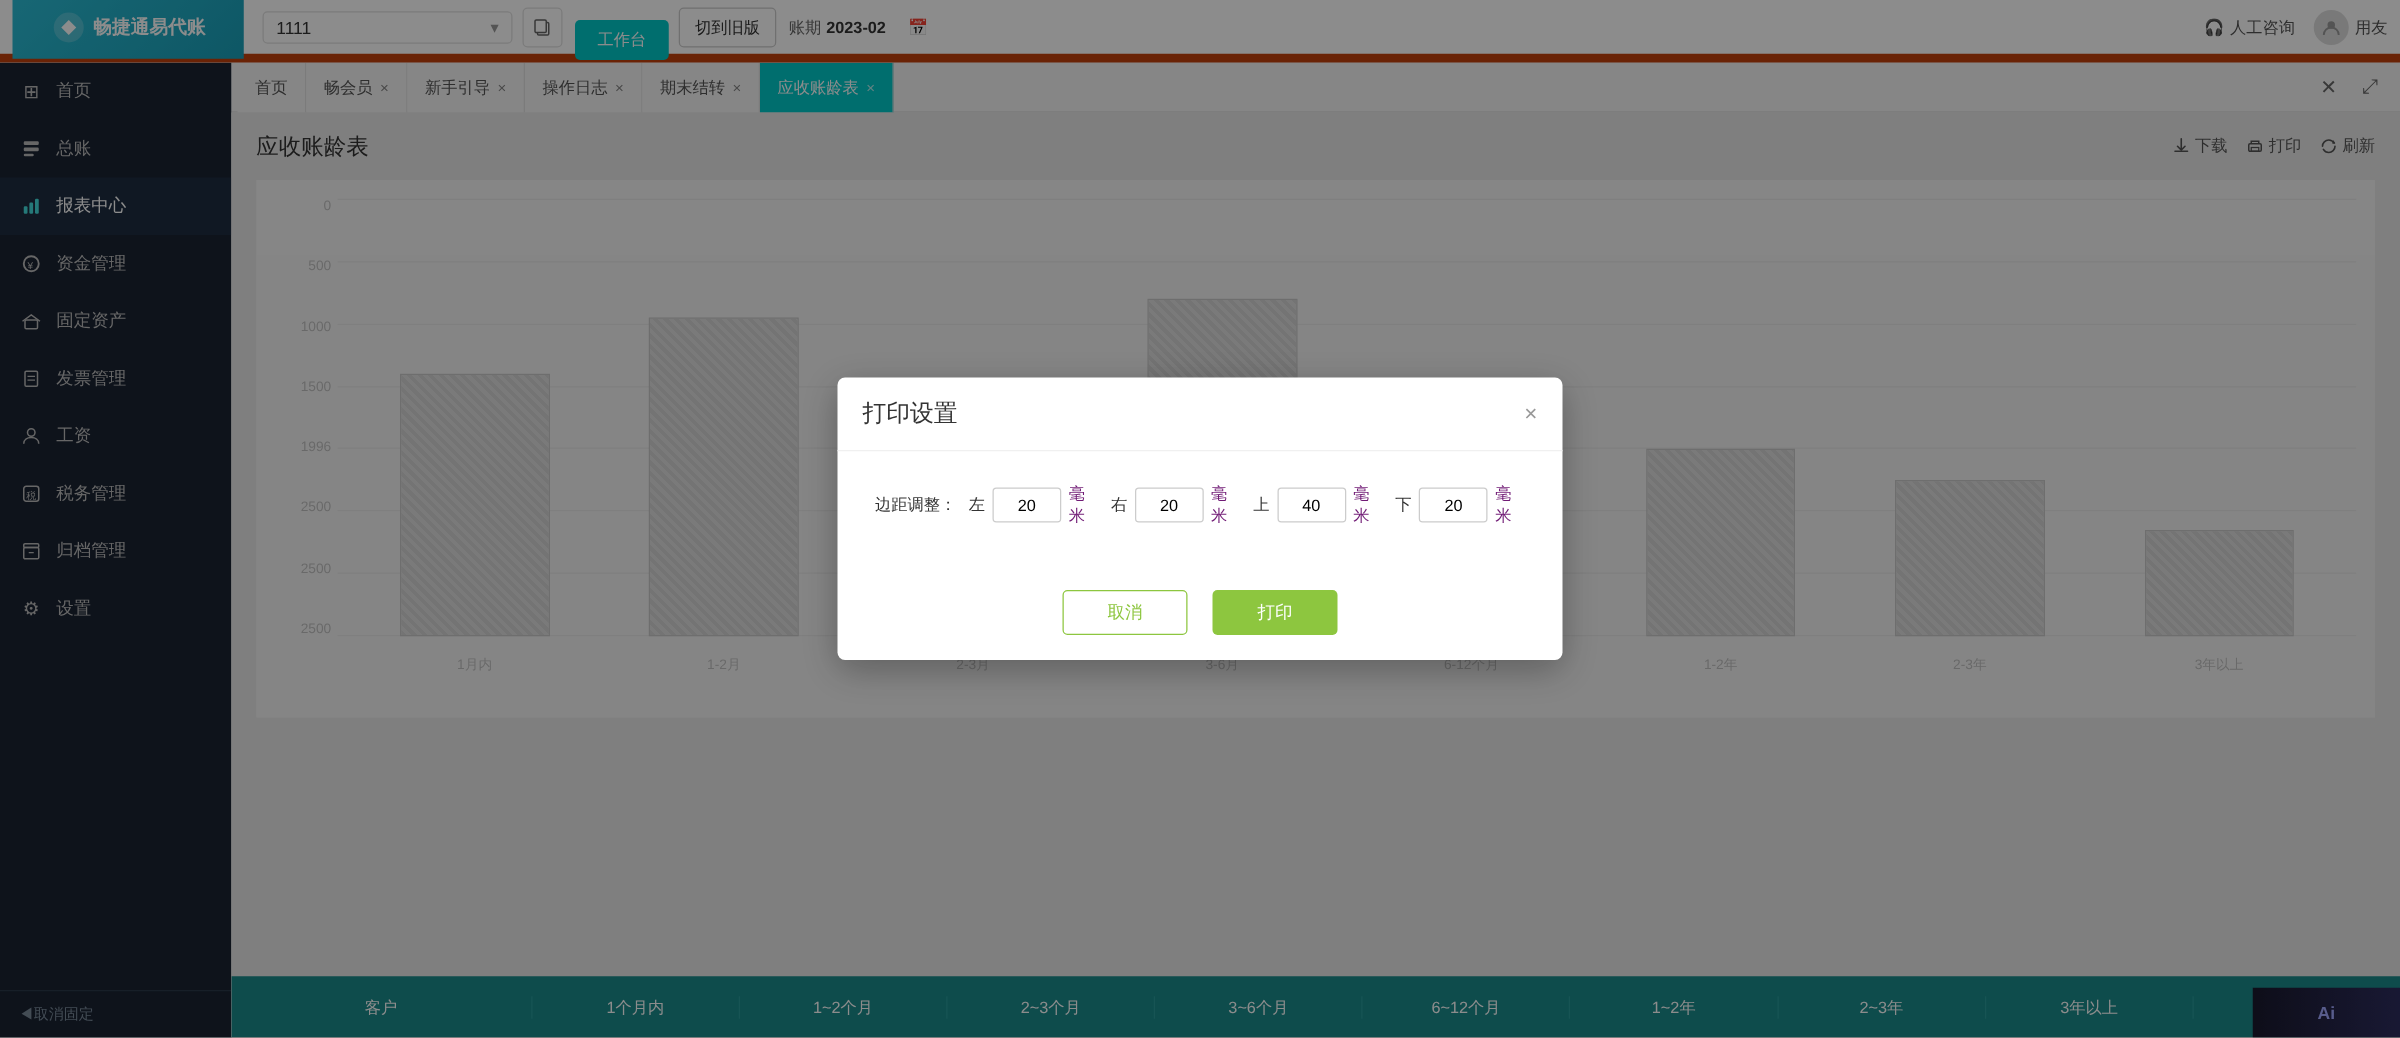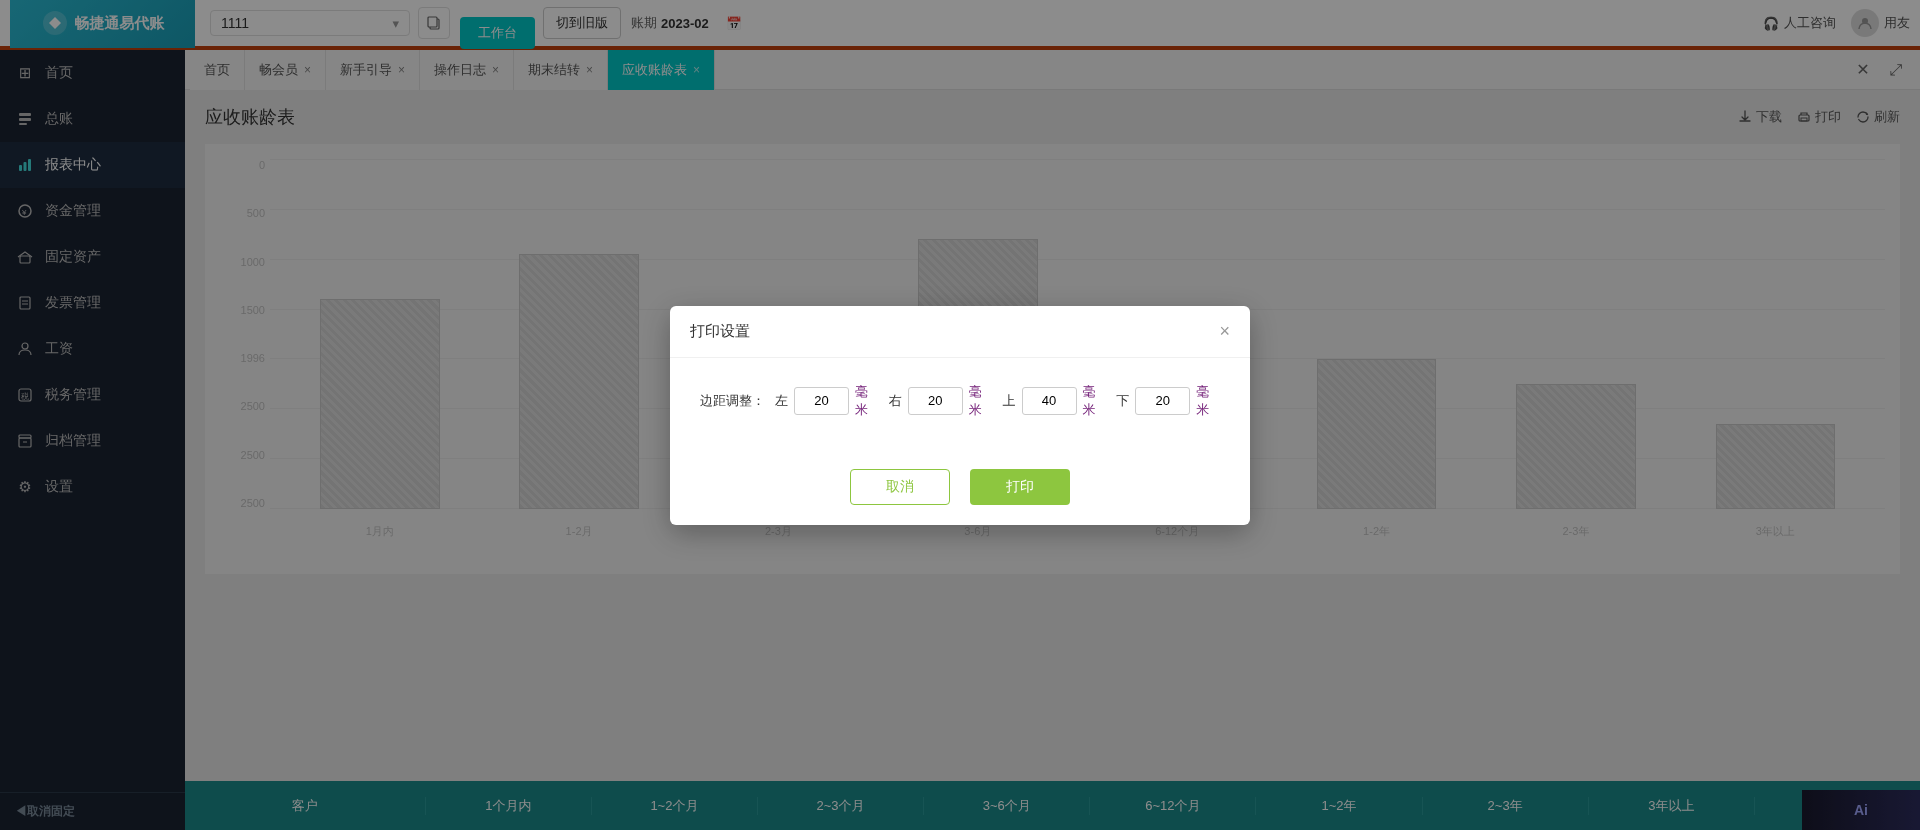--- a/index.html
+++ b/index.html
@@ -4,21 +4,21 @@
   <style>
     * { box-sizing: border-box; margin: 0; padding: 0; }
     body { font-family: 'Microsoft YaHei', Arial, sans-serif; font-size: 13px; background: #f0f0f0; width: 1920px; height: 830px; overflow: hidden; }
 
     
     .header {
       height: 50px;
       background: #fff;
       display: flex;
       align-items: center;
-      border-bottom: 4px solid #c2410c;
+      border-bottom: 7px solid #c2410c;
       padding: 0 10px;
       position: relative;
       z-index: 10;
     }
     .logo-area {
       width: 185px;
       background: linear-gradient(135deg, #2bbcd4, #1a9fb8);
       height: 50px;
       display: flex;
       align-items: center;
@@ -176,21 +176,20 @@
       flex-shrink: 0;
     }
     .sidebar-footer {
       padding: 10px 15px;
       font-size: 12px;
       color: #7a8a9a;
       display: flex;
       align-items: center;
       cursor: pointer;
       border-top: 1px solid #2a3a4a;
-      font-weight: bold;
     }
 
     
     .content-area {
       flex: 1;
       display: flex;
       flex-direction: column;
       overflow: hidden;
       background: #eef0f3;
     }
@@ -334,21 +333,21 @@
       position: relative;
     }
     .dialog-header {
       display: flex;
       align-items: center;
       justify-content: space-between;
       padding: 16px 20px;
       border-bottom: 1px solid #f0f0f0;
     }
     .dialog-title {
-      font-size: 15px;
+      font-size: 19px;
       color: #333;
       font-weight: 500;
       text-align: center;
     }
     .dialog-close {
       cursor: pointer;
       color: #999;
       font-size: 18px;
       line-height: 1;
       background: none;

